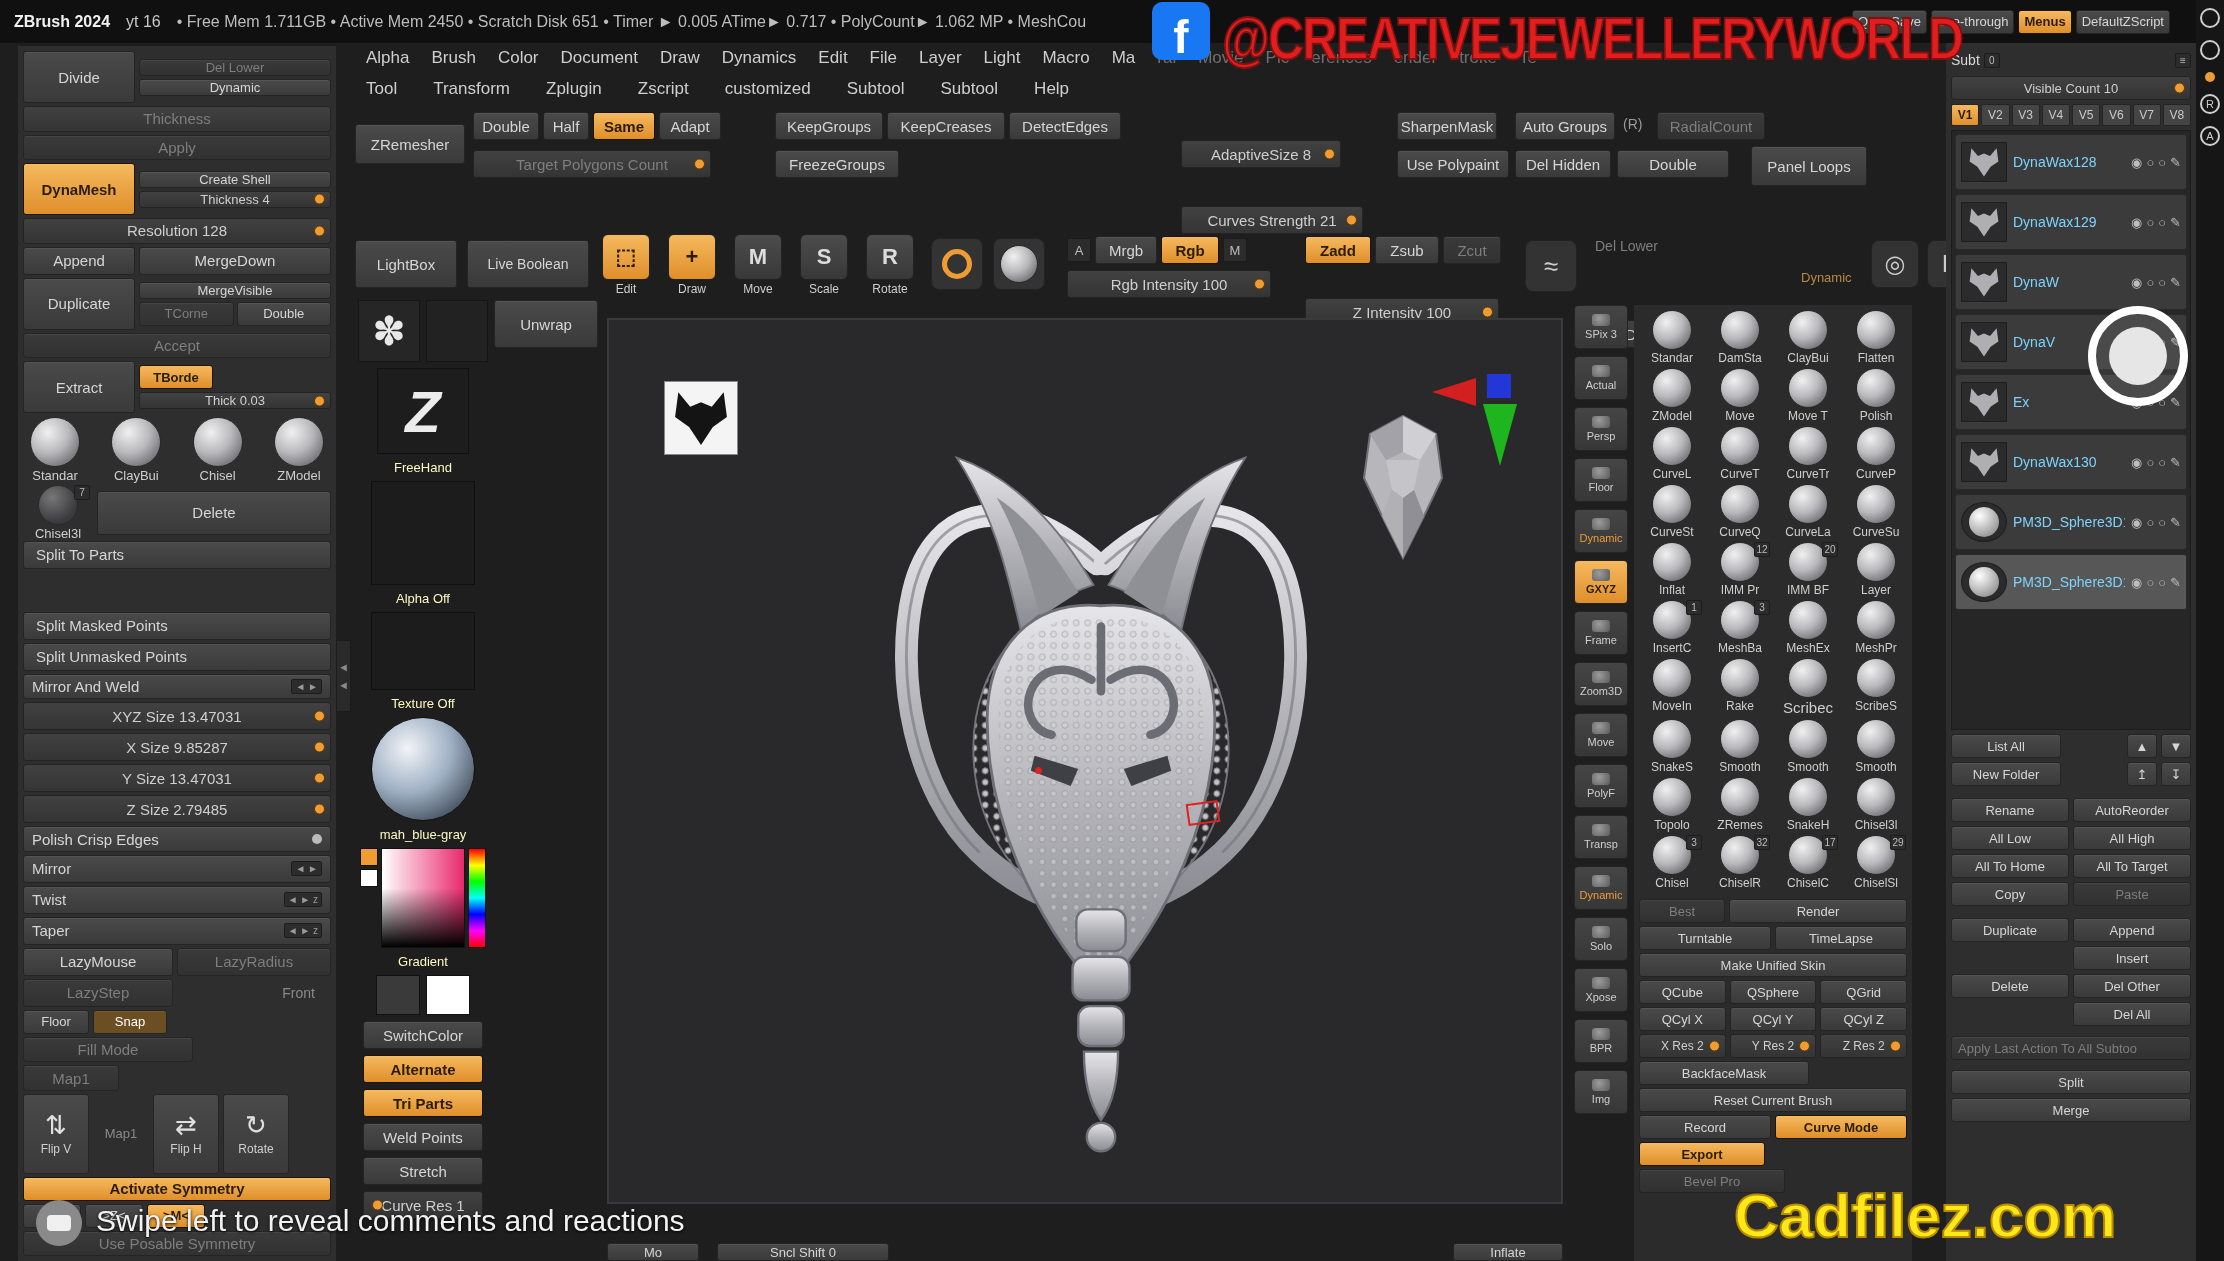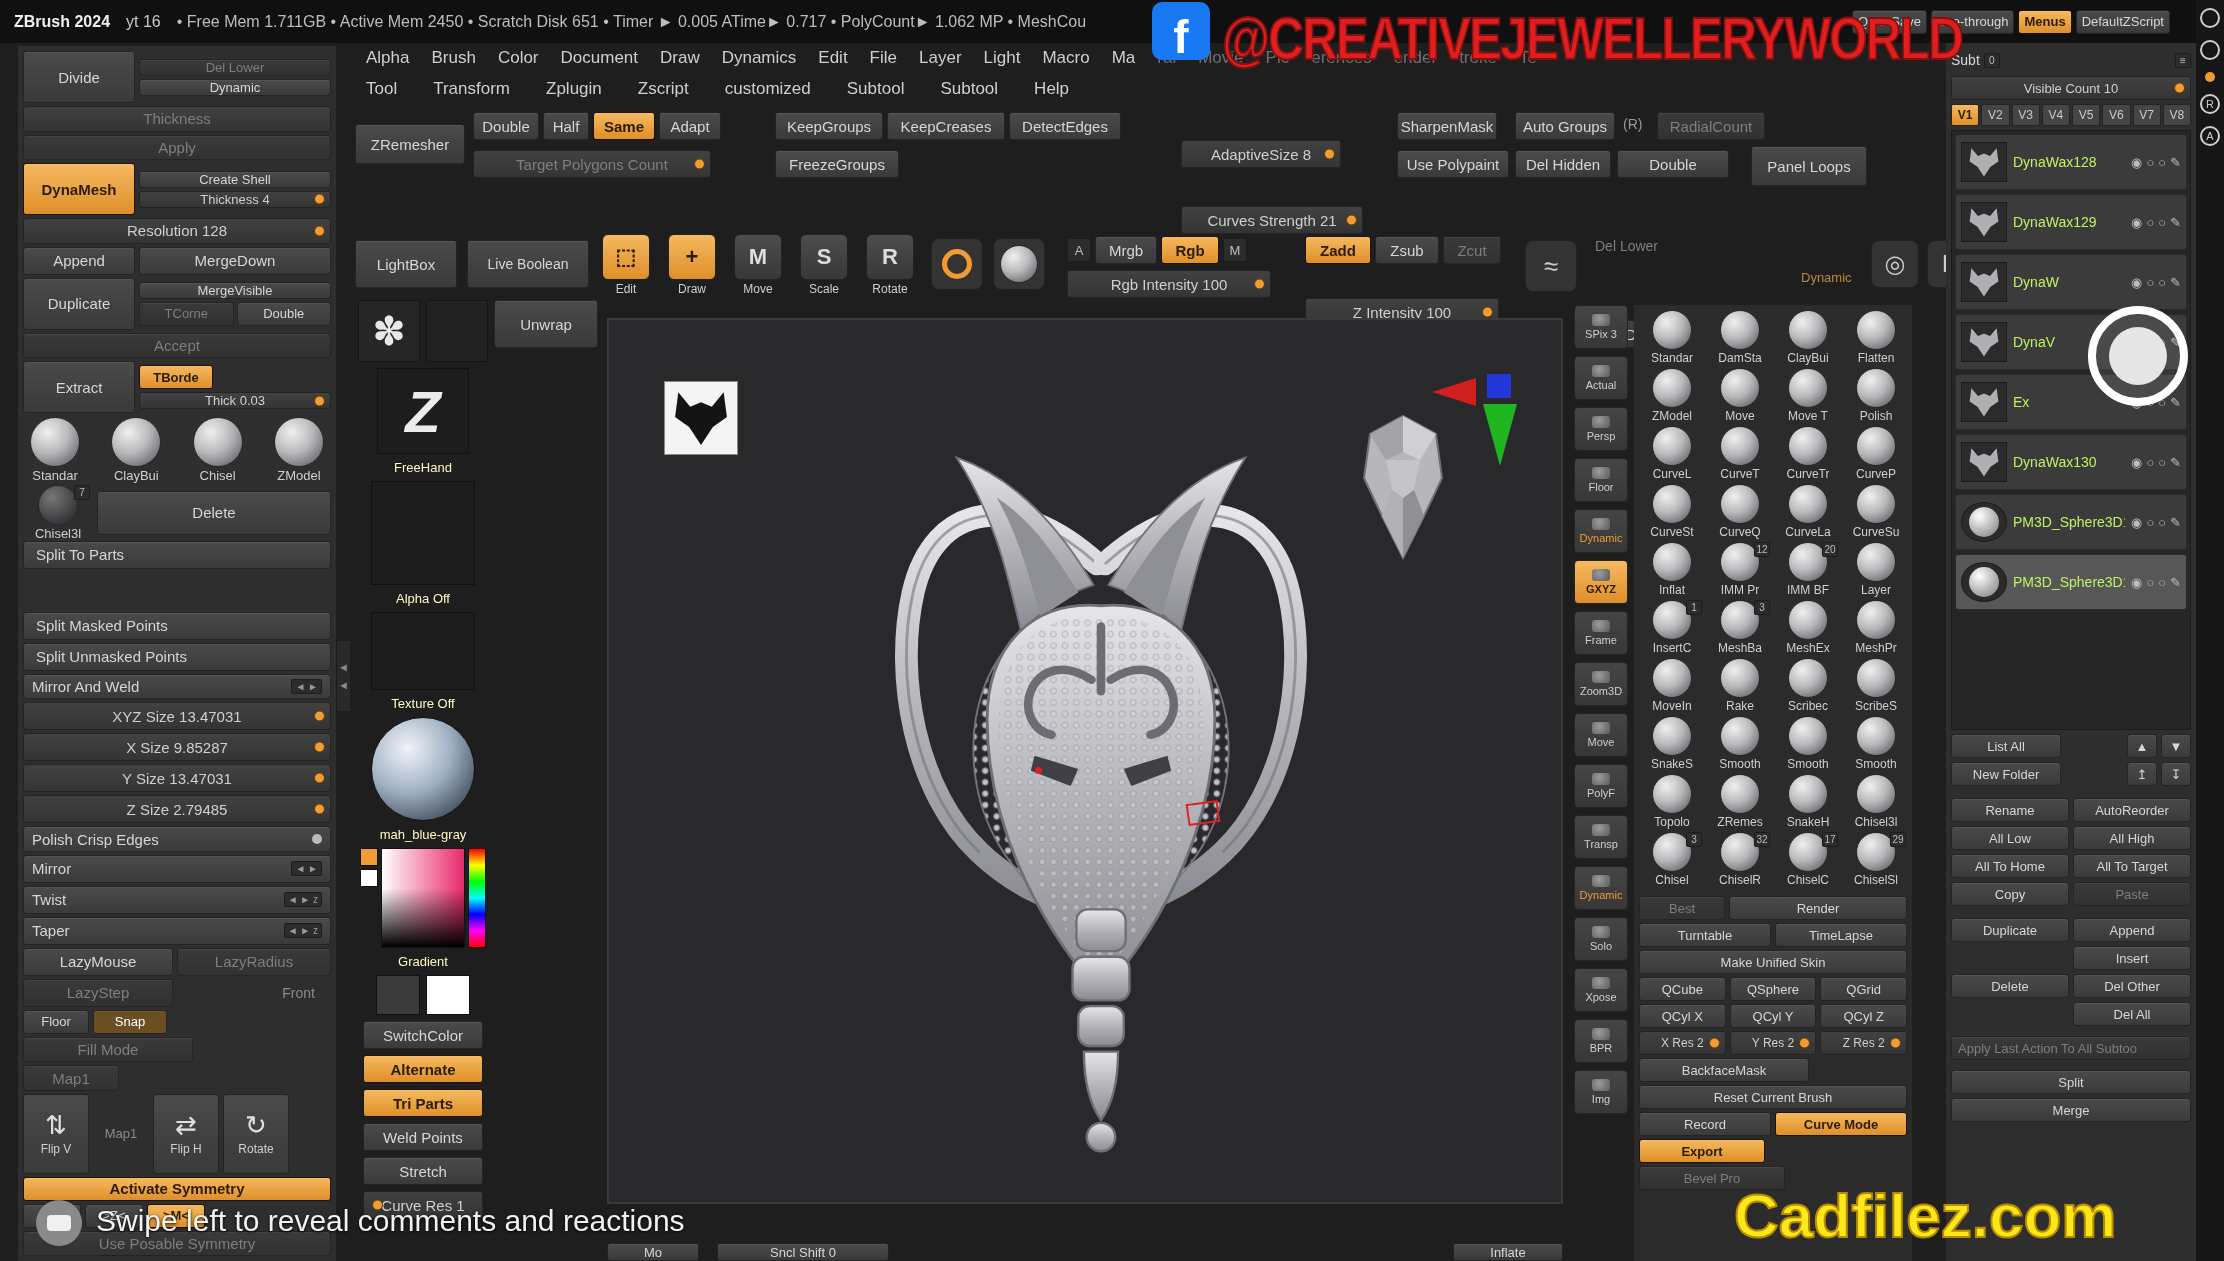--- a/index.html
+++ b/index.html
@@ -48,21 +48,21 @@
 #subtool-panel{left:1946px;top:43px;width:250px;height:1218px;background:#2e2e2e;padding:5px;display:flex;flex-direction:column;gap:4px;}
 .sttab{flex:1;height:22px;background:#454545;border:1px solid #242424;border-radius:2px;display:flex;align-items:center;justify-content:center;font-size:12px;color:#c9c9c9;}
 .sttab.orange{background:linear-gradient(#f5b95f,#df8f2a);color:#2a1c05;font-weight:bold;}
 #subtool-list{height:600px;background:#262626;border:1px solid #1d1d1d;padding:3px;display:flex;flex-direction:column;gap:4px;overflow:hidden;}
 .strow{display:flex;align-items:center;gap:6px;height:56px;background:#3b3b3b;border:1px solid #2a2a2a;border-radius:3px;padding:2px 5px;flex:0 0 auto;}
 .strow.selected{background:#575757;}
 .strow .thumb{width:46px;height:40px;background:#2b2b2b;border:1px solid #1e1e1e;display:flex;align-items:center;justify-content:center;}
 .thumb .glyph{width:30px;height:30px;background:#aeaeb3;}
 .thumb.wolf .glyph{clip-path:polygon(8% 4%,30% 30%,50% 22%,70% 30%,92% 4%,98% 48%,72% 66%,50% 98%,28% 66%,2% 48%);}
 .thumb.sphere .glyph{border-radius:50%;background:radial-gradient(circle at 35% 30%,#fff,#bbb 50%,#77777c);}
-.stname{font-size:14px;color:#bef264;flex:1;overflow:hidden;white-space:nowrap;}
+.stname{font-size:14px;color:#7dd3fc;flex:1;overflow:hidden;white-space:nowrap;}
 .sticons{display:flex;gap:4px;font-size:13px;color:#bdbdbd;align-items:center;}
 .two-col{display:flex;gap:4px;}
 .two-col .btn{flex:1;}
 .mini-badges{font-size:10px;color:#9a9a9a;background:#2c2c2c;border:1px solid #1c1c1c;border-radius:2px;padding:1px 3px;}
 .circ{width:20px;height:20px;border-radius:50%;border:2px solid #cfcfcf;}
 #wm-red{left:1222px;top:4px;font-size:60px;font-weight:bold;color:#e11d1d;letter-spacing:-2px;white-space:nowrap;transform:scaleX(.82);transform-origin:left;-webkit-text-stroke:2px #7e1111;}
 #wm-yellow{left:1734px;top:1180px;font-size:62px;font-weight:bold;color:#ffe81a;white-space:nowrap;-webkit-text-stroke:2px #b98c00;}
 #wm-fb{left:1152px;top:2px;width:58px;height:58px;background:#1877f2;border-radius:10px;display:flex;align-items:flex-end;justify-content:center;color:#fff;font-size:46px;font-weight:bold;line-height:.95;}
 #swipe-hint{left:96px;top:1204px;font-size:30px;color:#f2f2f2;text-shadow:0 1px 3px #000;}
 .rec-circle{left:2088px;top:306px;width:100px;height:100px;border:8px solid #fff;border-radius:50%;display:flex;align-items:center;justify-content:center;background:rgba(255,255,255,.08);}
@@ -871,21 +871,21 @@
 
         <div class="bcell" style="width:66px;">
 
           <span class="sphere"></span>
           <span class="lbl" style="font-size:12px;">Rake</span>
         </div>
 
         <div class="bcell" style="width:66px;">
 
           <span class="sphere"></span>
-          <span class="lbl" style="font-size:12px;">Scribec</span>
+          <span class="lbl" style="font-size:15px;">Scribec</span>
         </div>
 
         <div class="bcell" style="width:66px;">
 
           <span class="sphere"></span>
           <span class="lbl" style="font-size:12px;">ScribeS</span>
         </div>
 
         <div class="bcell" style="width:66px;">
 

